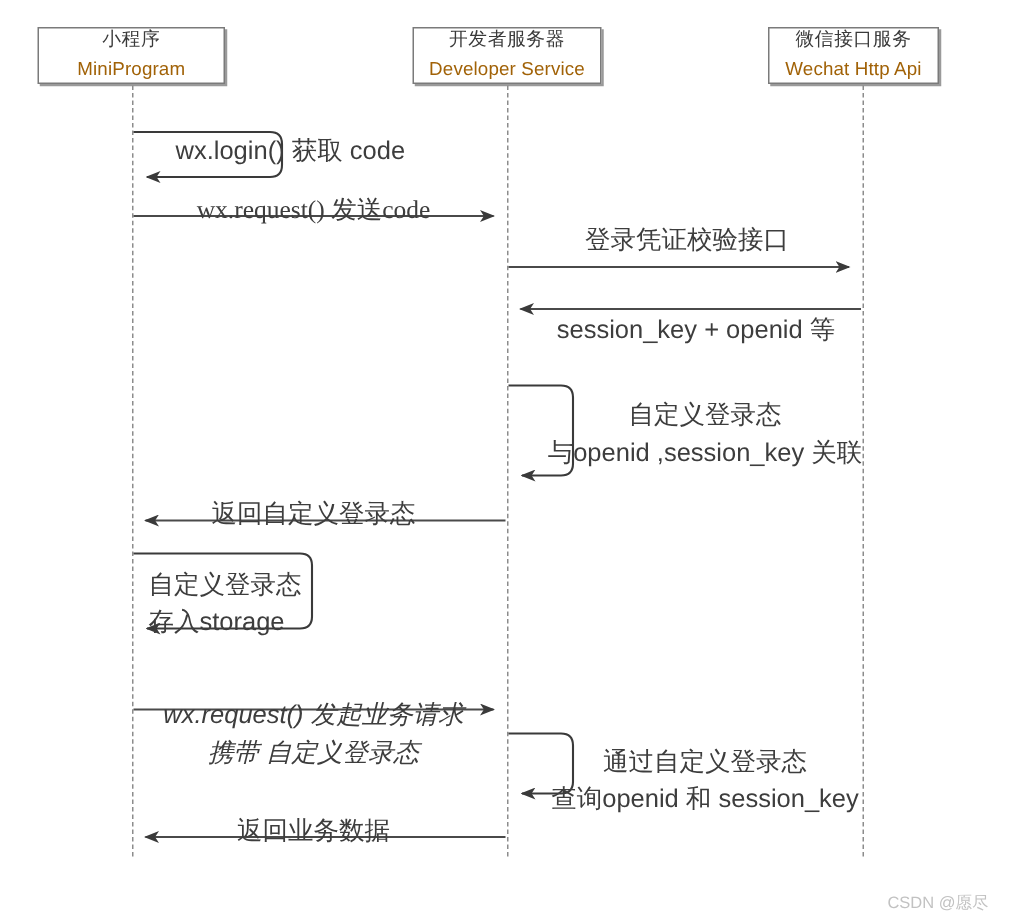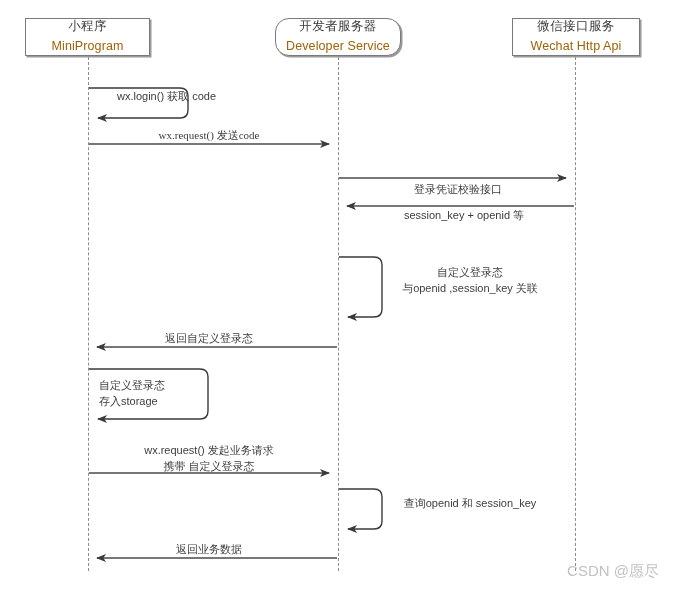--- a/index.html
+++ b/index.html
@@ -32,55 +32,55 @@
   
   .lifeline{
     position:absolute;
     width:0;
     border-left:1px dashed #8c8c8c;
   }
 
   
   .msg-label{
     position:absolute;
-    font-size:11px;
+    font-size:17px;
     color:#3d3d3d;
     text-align:center;
     line-height:1.45;
     white-space:nowrap;
     transform:translateX(-50%);
   }
   .msg-label.left{transform:none;text-align:left;}
 
   
   .watermark{
     position:absolute;
-    right:14px;bottom:28px;
-    font-size:15px;
+    right:14px;bottom:0;
+    font-size:11px;
     color:#c2c2c2;
     white-space:nowrap;
   }
   svg.overlay{position:absolute;left:0;top:0;width:673px;height:609px;pointer-events:none;}
 </style>
 </head>
 <body>
 
 <div id="stage">
 
   <div class="participant" style="left:25px;top:18px;width:125px;height:38px;">
     <span class="cn">小程序</span>
     <span class="en">MiniProgram</span>
   </div>
 
-  <div class="participant" style="left:275px;top:18px;width:126px;height:38px;border-radius:14px;">
+  <div class="participant" style="left:275px;top:18px;width:126px;height:38px;">
     <span class="cn">开发者服务器</span>
     <span class="en">Developer Service</span>
   </div>
 
-  <div class="participant" style="left:512px;top:18px;width:128px;height:38px;">
+  <div class="participant" style="left:512px;top:18px;width:114px;height:38px;">
     <span class="cn">微信接口服务</span>
     <span class="en">Wechat Http Api</span>
   </div>
 
   <div class="lifeline" style="left:88px;top:57px;height:514px;"></div>
   <div class="lifeline" style="left:338px;top:57px;height:514px;"></div>
   <div class="lifeline" style="left:575px;top:57px;height:514px;"></div>
 
   <svg class="overlay" viewBox="0 0 673 609">
     <defs>
@@ -131,21 +131,21 @@
   </svg>
 
   <div class="msg-label left" style="left:117px;top:89px;">
     <div>wx.login() 获取 code</div>
   </div>
 
   <div class="msg-label" style="left:209px;top:128px;font-family:Liberation Serif, serif;">
     <div>wx.request() 发送code</div>
   </div>
 
-  <div class="msg-label" style="left:458px;top:148px;margin-top:34px;">
+  <div class="msg-label" style="left:458px;top:148px;">
     <div>登录凭证校验接口</div>
   </div>
 
   <div class="msg-label" style="left:464px;top:208px;">
     <div>session_key + openid 等</div>
   </div>
 
   <div class="msg-label" style="left:470px;top:265px;">
     <div>自定义登录态</div>
     <div>与openid ,session_key 关联</div>
@@ -153,26 +153,27 @@
 
   <div class="msg-label" style="left:209px;top:331px;">
     <div>返回自定义登录态</div>
   </div>
 
   <div class="msg-label left" style="left:99px;top:378px;">
     <div>自定义登录态</div>
     <div>存入storage</div>
   </div>
 
-  <div class="msg-label" style="left:209px;top:443px;">
+  <div class="msg-label" style="left:209px;top:465px;font-style:italic;">
     <div>wx.request() 发起业务请求</div>
     <div>携带 自定义登录态</div>
   </div>
 
   <div class="msg-label" style="left:470px;top:496px;">
+    <div>通过自定义登录态</div>
     <div>查询openid 和 session_key</div>
   </div>
 
   <div class="msg-label" style="left:209px;top:542px;">
     <div>返回业务数据</div>
   </div>
 
   <div class="watermark">CSDN @愿尽</div>
 
 </div>

